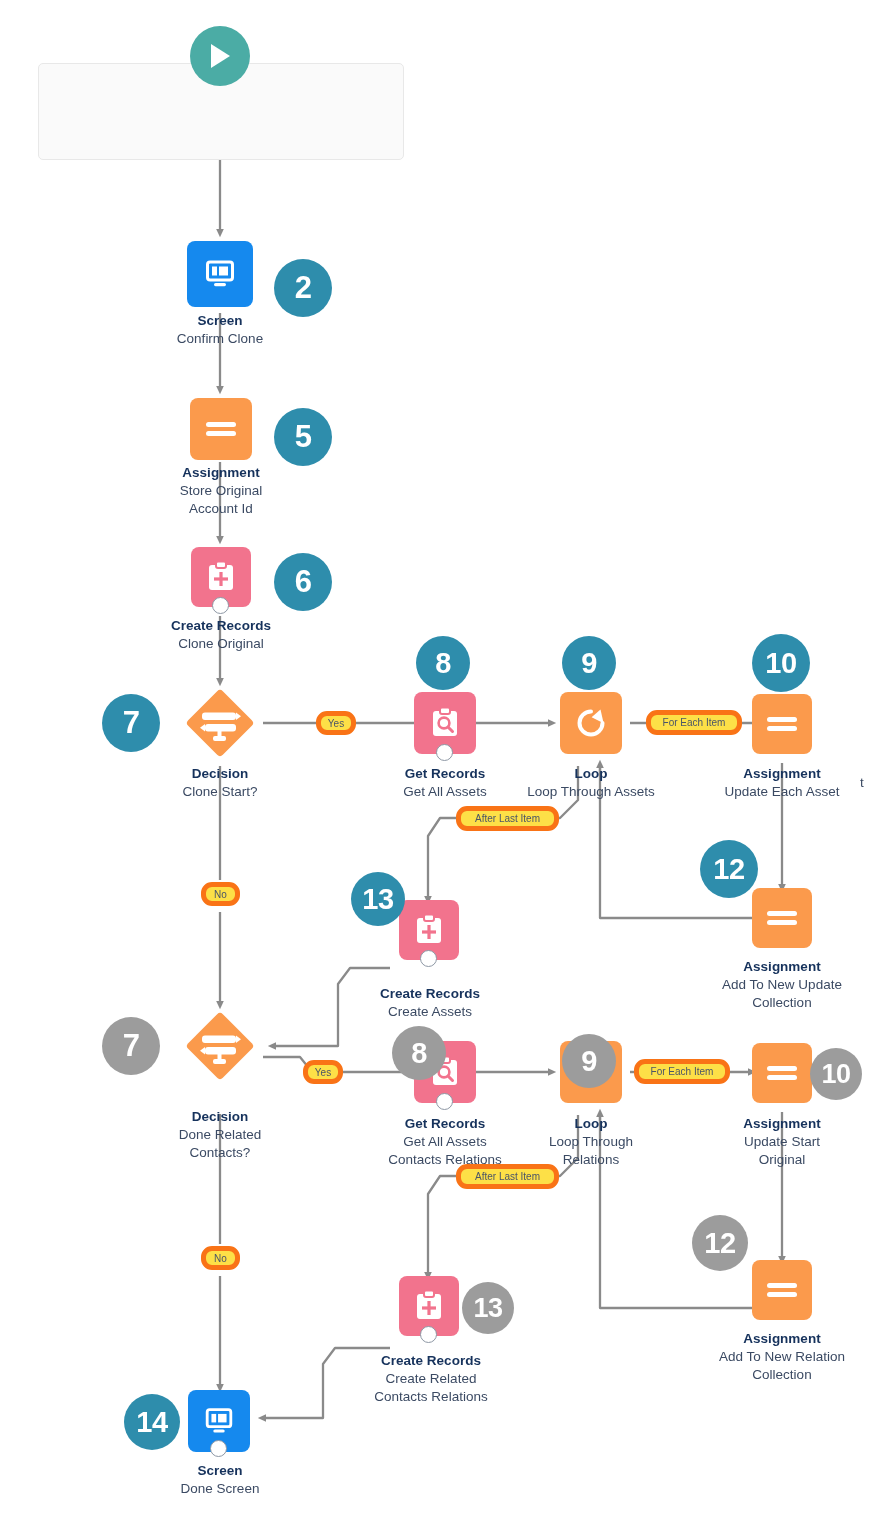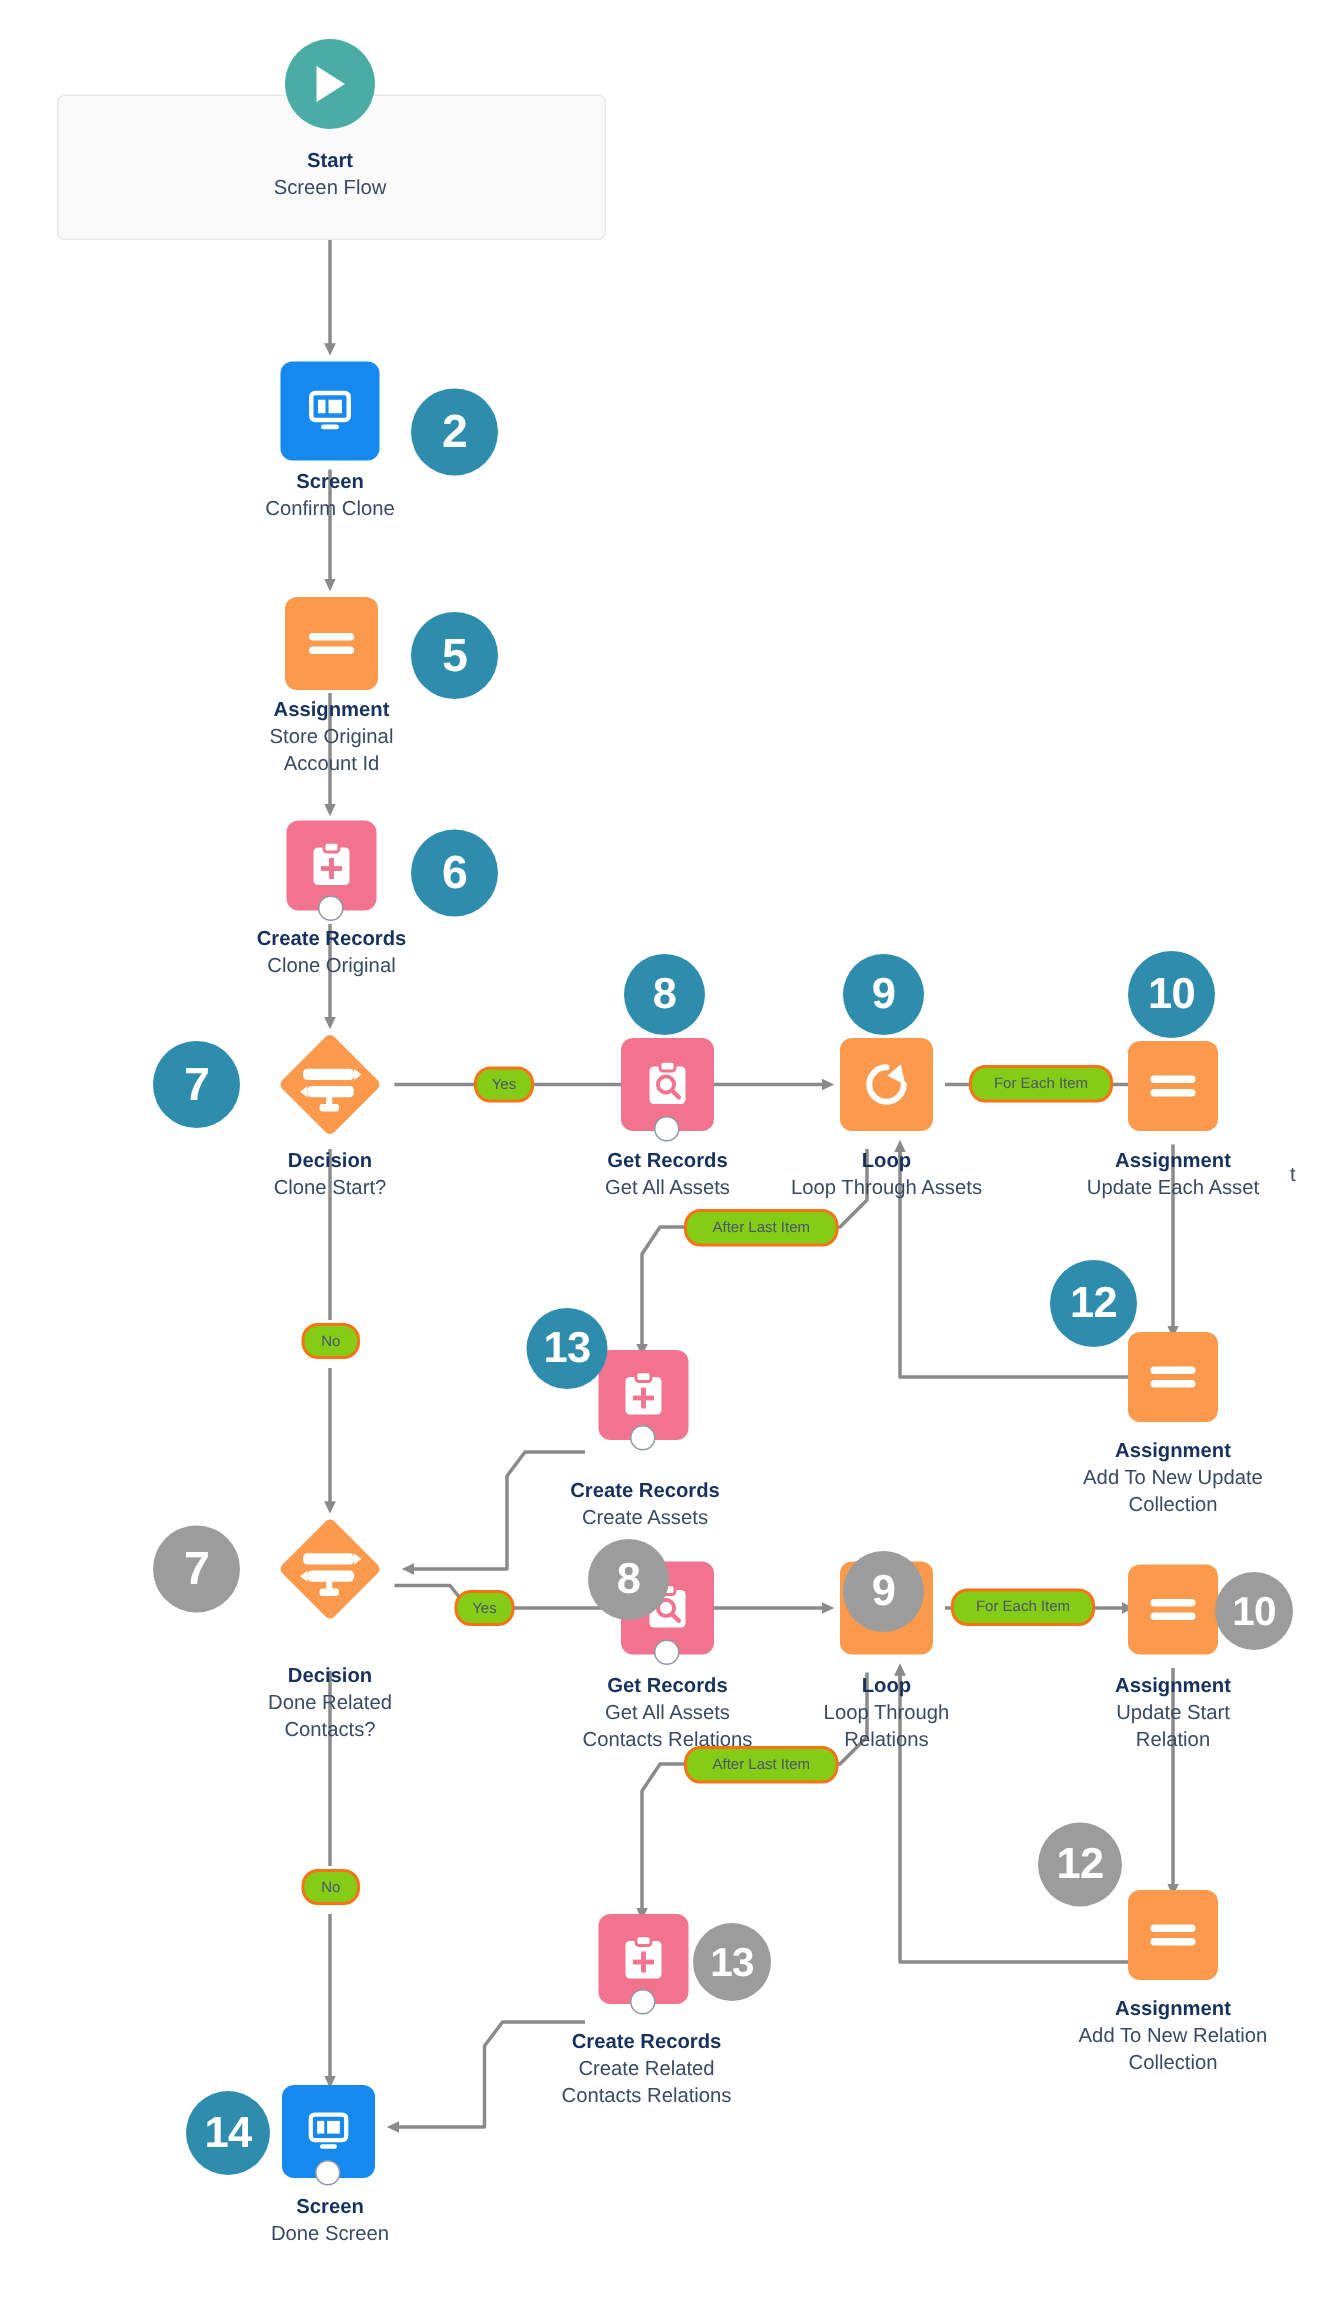--- a/index.html
+++ b/index.html
@@ -24,21 +24,21 @@
   .startcircle{position:absolute;border-radius:50%;background:#4BACA5;
                 display:flex;align-items:center;justify-content:center;}
 
   
   .badge{position:absolute;border-radius:50%;color:#ffffff;display:flex;
          align-items:center;justify-content:center;font-weight:bold;letter-spacing:-.5px;}
   .badge.teal{background:#2E8DAC;}
   .badge.gray{background:#9c9c9c;}
 
   
-  .pill{position:absolute;background:#84cc16;border:2px solid #f97316;border-radius:11px;
+  .pill{position:absolute;background:#fde047;border:5px solid #f97316;border-radius:11px;
         display:flex;align-items:center;justify-content:center;
         font-size:10px;color:#4a5568;white-space:nowrap;box-sizing:border-box;}
 
   
   .dot{position:absolute;width:17px;height:17px;border-radius:50%;
        background:#ffffff;border:1.6px solid #8e98a5;box-sizing:border-box;}
 
   .clipfrag{position:absolute;font-size:13.5px;color:#3b4a63;}
 </style>
 </head>
@@ -100,24 +100,20 @@
 
       <path d="M390,1348 L335,1348 L323,1364 L323,1418 L262,1418" marker-end="url(#ah)"></path>
     </g>
   </svg>
 
   <div class="startbox" style="left:38px;top:63px;width:364px;height:95px;"></div>
   <div class="startcircle" style="left:190px;top:26px;width:60px;height:60px;">
     <svg width="26" height="28" viewBox="0 0 26 28">
         <path d="M4 2 L23 14 L4 26 Z" fill="#ffffff"></path>
       </svg>
-  </div>
-  <div class="labels" style="left:40px;top:98px;width:360px;">
-    <div class="lbl-type">Start</div>
-    <div class="lbl-name">Screen Flow</div>
   </div>
 
   <div class="icon" style="left:187px;top:241px;width:66px;height:66px;background:#1589EE;">
     <svg width="36" height="36" viewBox="0 0 36 36">
       <rect x="5.5" y="6" width="25" height="18" rx="2.6" fill="none" stroke="#fff" stroke-width="3"></rect>
       <rect x="10" y="10.5" width="5" height="9" fill="#fff"></rect>
       <rect x="17" y="10.5" width="9" height="9" fill="#fff"></rect>
       <rect x="12" y="27" width="12" height="3.2" rx="1.6" fill="#fff"></rect>
     </svg>
   </div>
@@ -294,21 +290,21 @@
   <div class="icon" style="left:752px;top:1043px;width:60px;height:60px;background:#FB9A4C;">
     <svg width="34" height="22" viewBox="0 0 34 22">
       <rect x="2" y="4" width="30" height="5" rx="2.5" fill="#fff"></rect>
       <rect x="2" y="13" width="30" height="5" rx="2.5" fill="#fff"></rect>
     </svg>
   </div>
   <div class="badge gray" style="left:810px;top:1048px;width:52px;height:52px;font-size:27px;">10</div>
   <div class="labels" style="left:700px;top:1115px;width:164px;">
     <div class="lbl-type">Assignment</div>
     <div class="lbl-name">Update Start</div>
-    <div class="lbl-name">Relation</div>
+    <div class="lbl-name">Original</div>
   </div>
 
   <div class="icon" style="left:752px;top:1260px;width:60px;height:60px;background:#FB9A4C;">
     <svg width="34" height="22" viewBox="0 0 34 22">
       <rect x="2" y="4" width="30" height="5" rx="2.5" fill="#fff"></rect>
       <rect x="2" y="13" width="30" height="5" rx="2.5" fill="#fff"></rect>
     </svg>
   </div>
   <div class="badge gray" style="left:692px;top:1215px;width:56px;height:56px;font-size:29px;">12</div>
   <div class="labels" style="left:686px;top:1330px;width:192px;">

